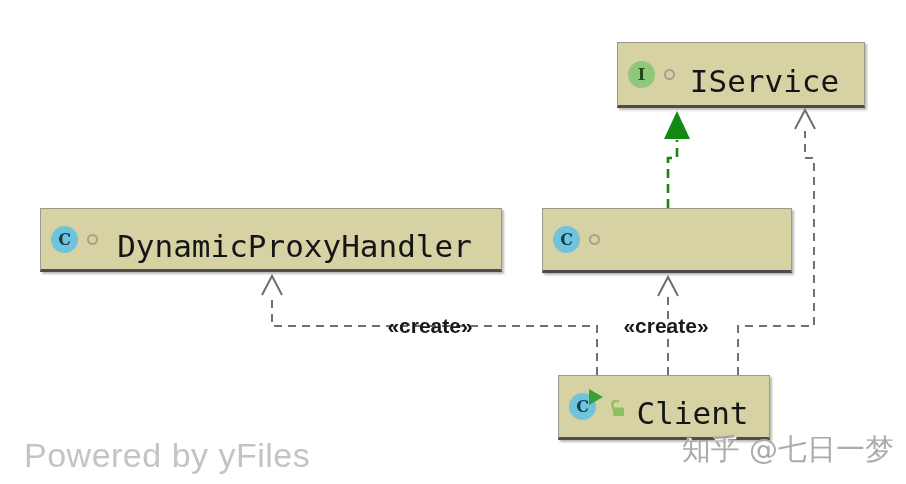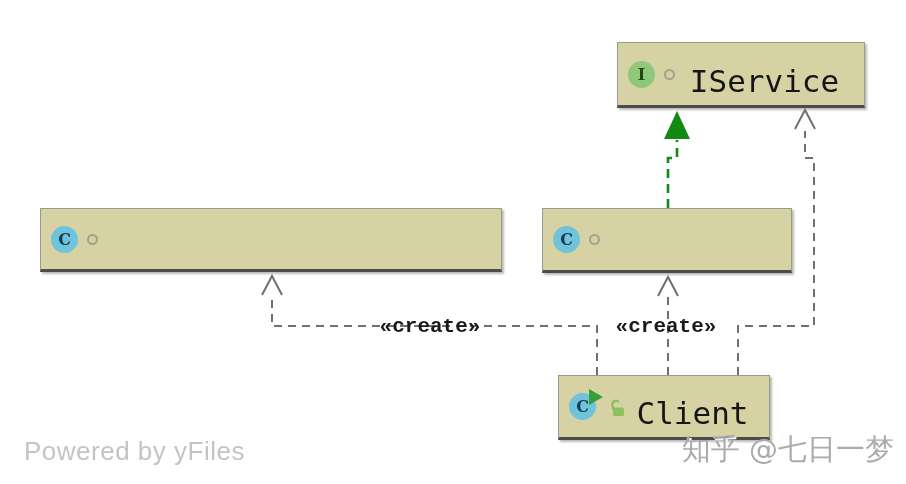--- a/index.html
+++ b/index.html
@@ -34,27 +34,27 @@
     margin-left:9px;flex:0 0 auto;background:transparent;
   }
   .icon-cluster{position:relative;flex:0 0 auto;display:flex;align-items:center;}
   .run-overlay{
     position:absolute;left:20px;top:-4px;width:0;height:0;
     border-left:14px solid #35a035;border-top:8px solid transparent;border-bottom:8px solid transparent;
   }
   .lock{margin-left:12px;margin-top:2px;flex:0 0 auto;}
   .edge-label{
     position:absolute;transform:translate(-50%,-50%);
-    font-family:Liberation Mono, monospace;
+    font-family:Liberation Sans, sans-serif;
     font-size:21px;font-weight:600;color:#1a1a1a;white-space:nowrap;
   }
   .powered{
     position:absolute;left:24px;top:436px;
     font-family:"Liberation Sans","DejaVu Sans",sans-serif;
-    font-size:26px;color:#c4c4c4;letter-spacing:0.5px;
+    font-size:34px;color:#c4c4c4;letter-spacing:0.5px;
   }
   .watermark{
     position:absolute;right:12px;top:430px;z-index:10;
     font-size:29px;color:#ababab;
     text-shadow:2px 2px 0 rgba(255,255,255,0.95);
     font-family:"DejaVu Sans",sans-serif;
   }
 </style>
 </head>
 <body>
@@ -90,20 +90,21 @@
     </span>
     <span class="vis-dot"></span>
     <span class="node-label">IService</span>
   </div>
 
   <div class="node" style="left:40px;top:208px;width:462px;height:64px;">
     <span class="icon-circle icon-class">
       <span>C</span>
     </span>
     <span class="vis-dot"></span>
+    <span class="node-label">DynamicProxyHandler</span>
   </div>
 
   <div class="node" style="left:542px;top:208px;width:250px;height:65px;">
     <span class="icon-circle icon-class">
       <span>C</span>
     </span>
     <span class="vis-dot"></span>
   </div>
 
   <div class="node" style="left:558px;top:375px;width:212px;height:65px;">

